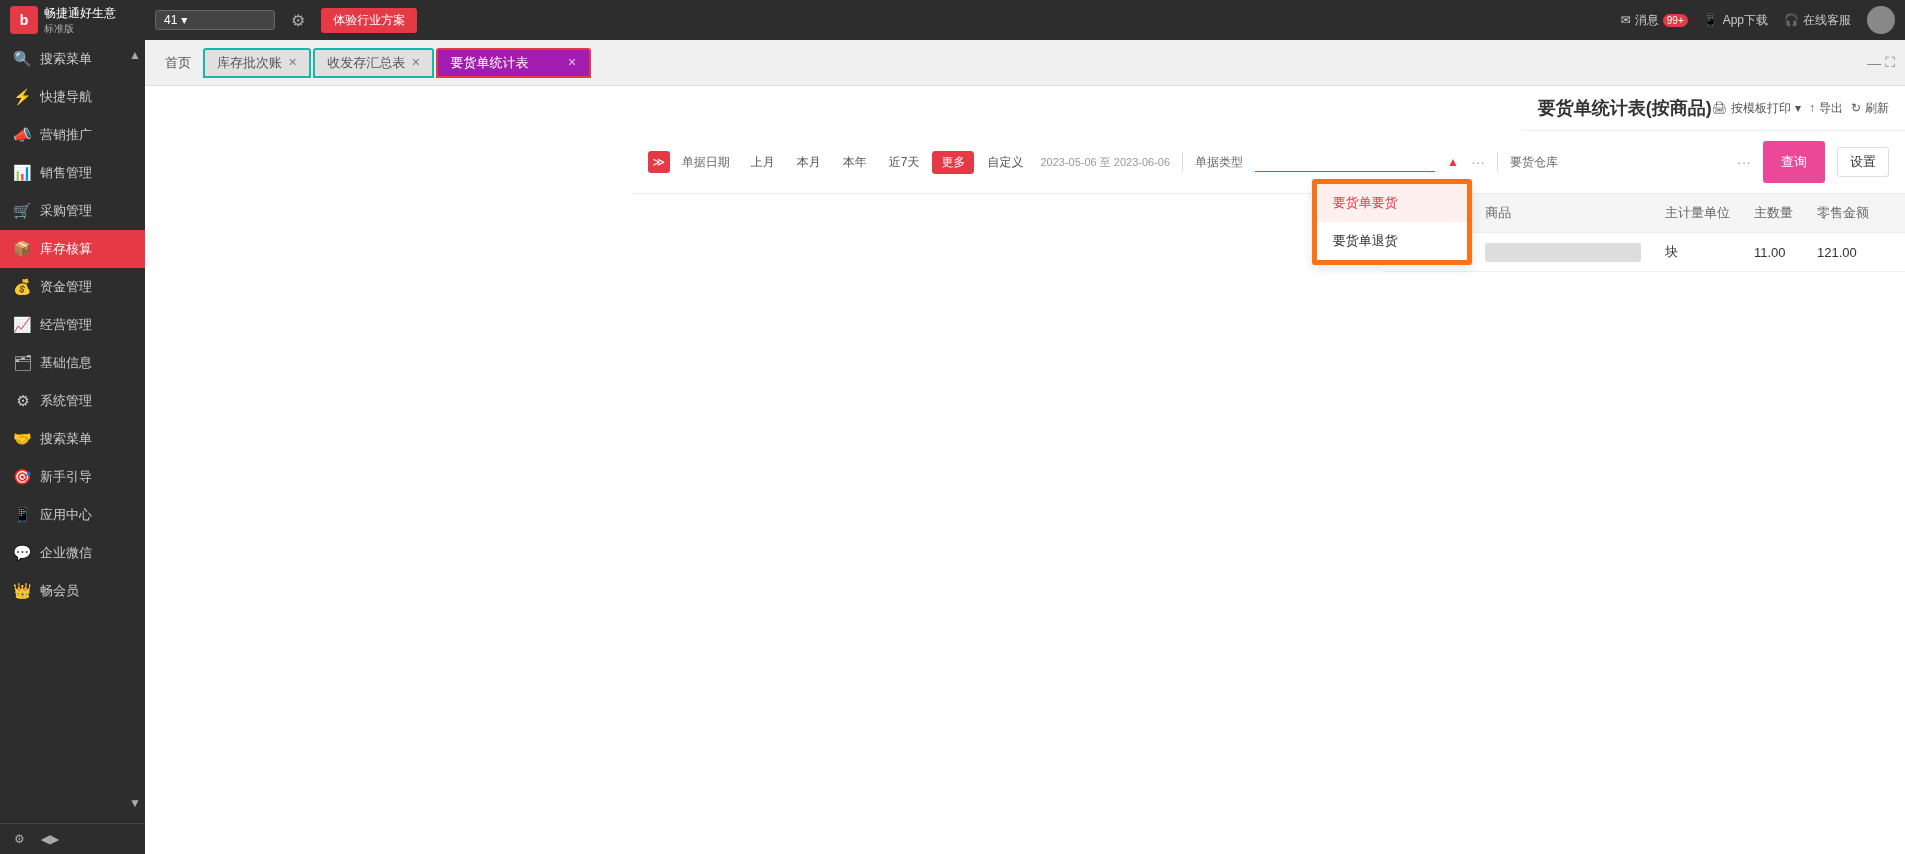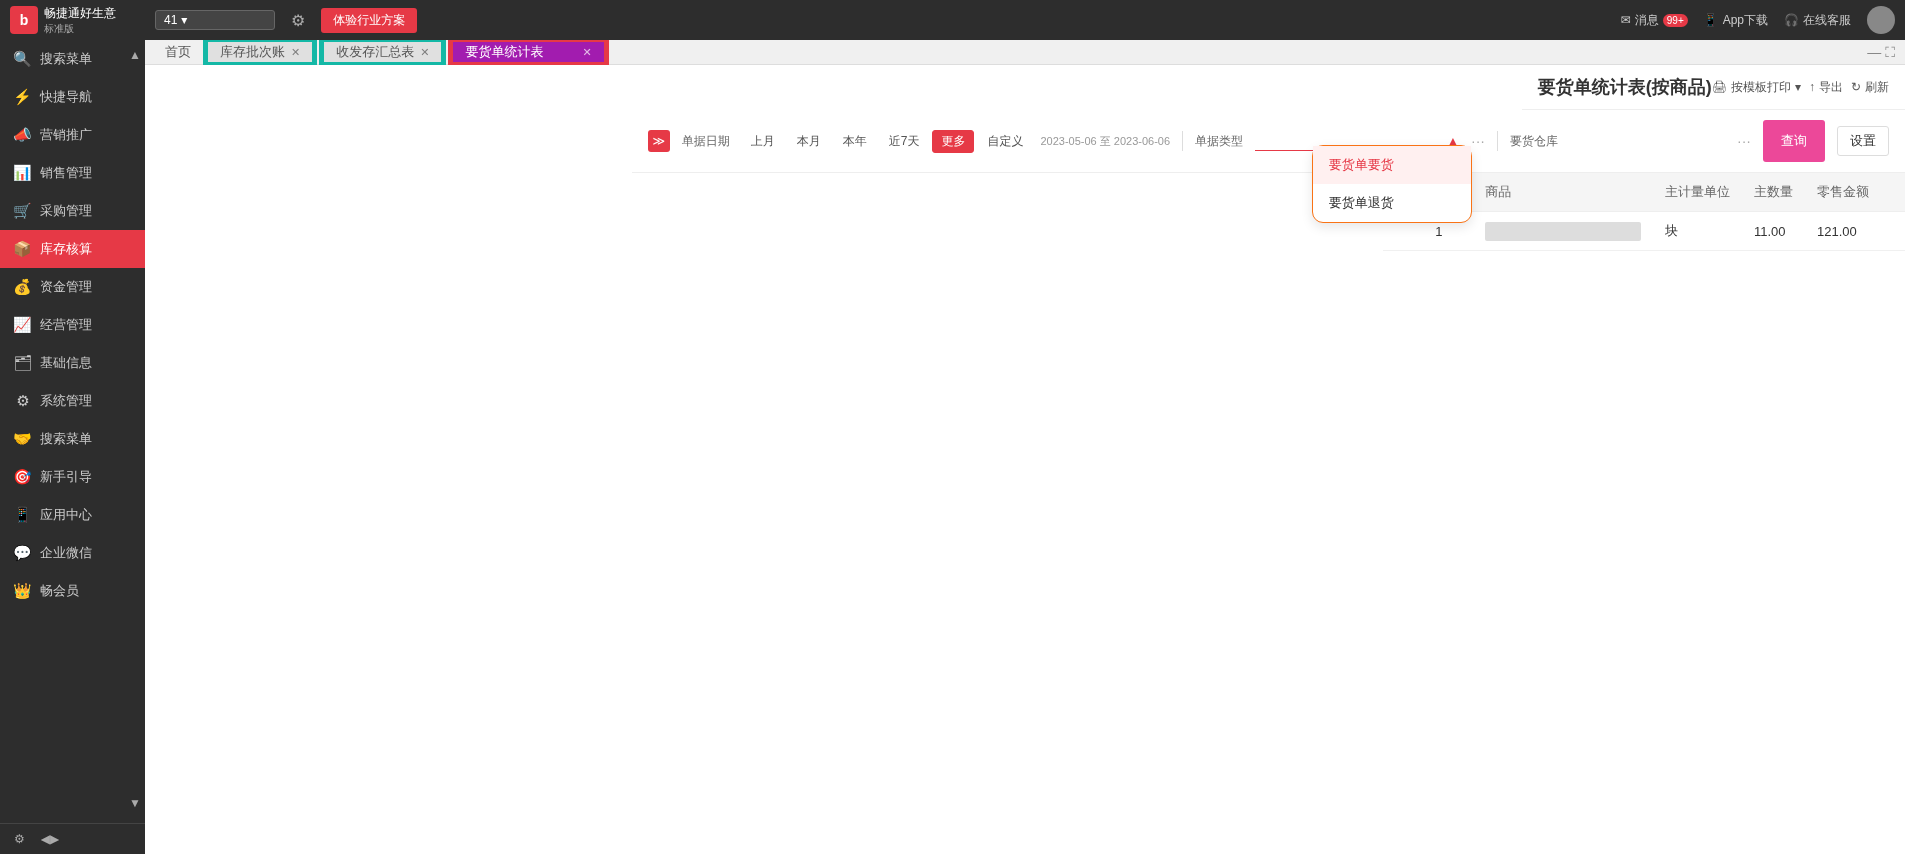--- a/index.html
+++ b/index.html
@@ -146,41 +146,41 @@
     .content-area {
       flex: 1;
       display: flex;
       flex-direction: column;
       overflow: hidden;
       background: #f0f0f0;
     }
 
     
     .tab-bar {
-      height: 25px;
+      height: 46px;
       background: #f0f0f0;
       display: flex;
       align-items: center;
       padding: 0 10px;
       gap: 2px;
       border-bottom: 1px solid #ddd;
       flex-shrink: 0;
     }
     .tab {
       height: 30px;
       padding: 0 12px;
       display: flex;
       align-items: center;
       gap: 6px;
       font-size: 13px;
       color: #555;
       cursor: pointer;
       border-radius: 3px 3px 0 0;
       background: #e0e0e0;
-      border: 5px solid #14b8a6;
+      border: 2px solid #14b8a6;
     }
     .tab.active {
       background: #a21caf;
       color: white;
       border-color: #e63946;
       gap: 39px;
     }
     .tab .tab-close {
       font-size: 11px;
       opacity: 0.7;
@@ -343,25 +343,25 @@
       border: 1px solid #ddd;
       border-radius: 3px;
       padding: 5px 12px;
       font-size: 13px;
       cursor: pointer;
     }
 
     
     .dropdown-menu {
       position: absolute;
-      top: 35px;
+      top: 48px;
       left: 680px;
       background: white;
-      border: 1px solid #f97316;
-      border-radius: 11px;
+      border: 5px solid #f97316;
+      border-radius: 3px;
       box-shadow: 0 4px 12px rgba(0,0,0,0.1);
       z-index: 100;
       min-width: 160px;
     }
     .dropdown-item {
       padding: 10px 16px;
       font-size: 13px;
       color: #333;
       cursor: pointer;
     }

